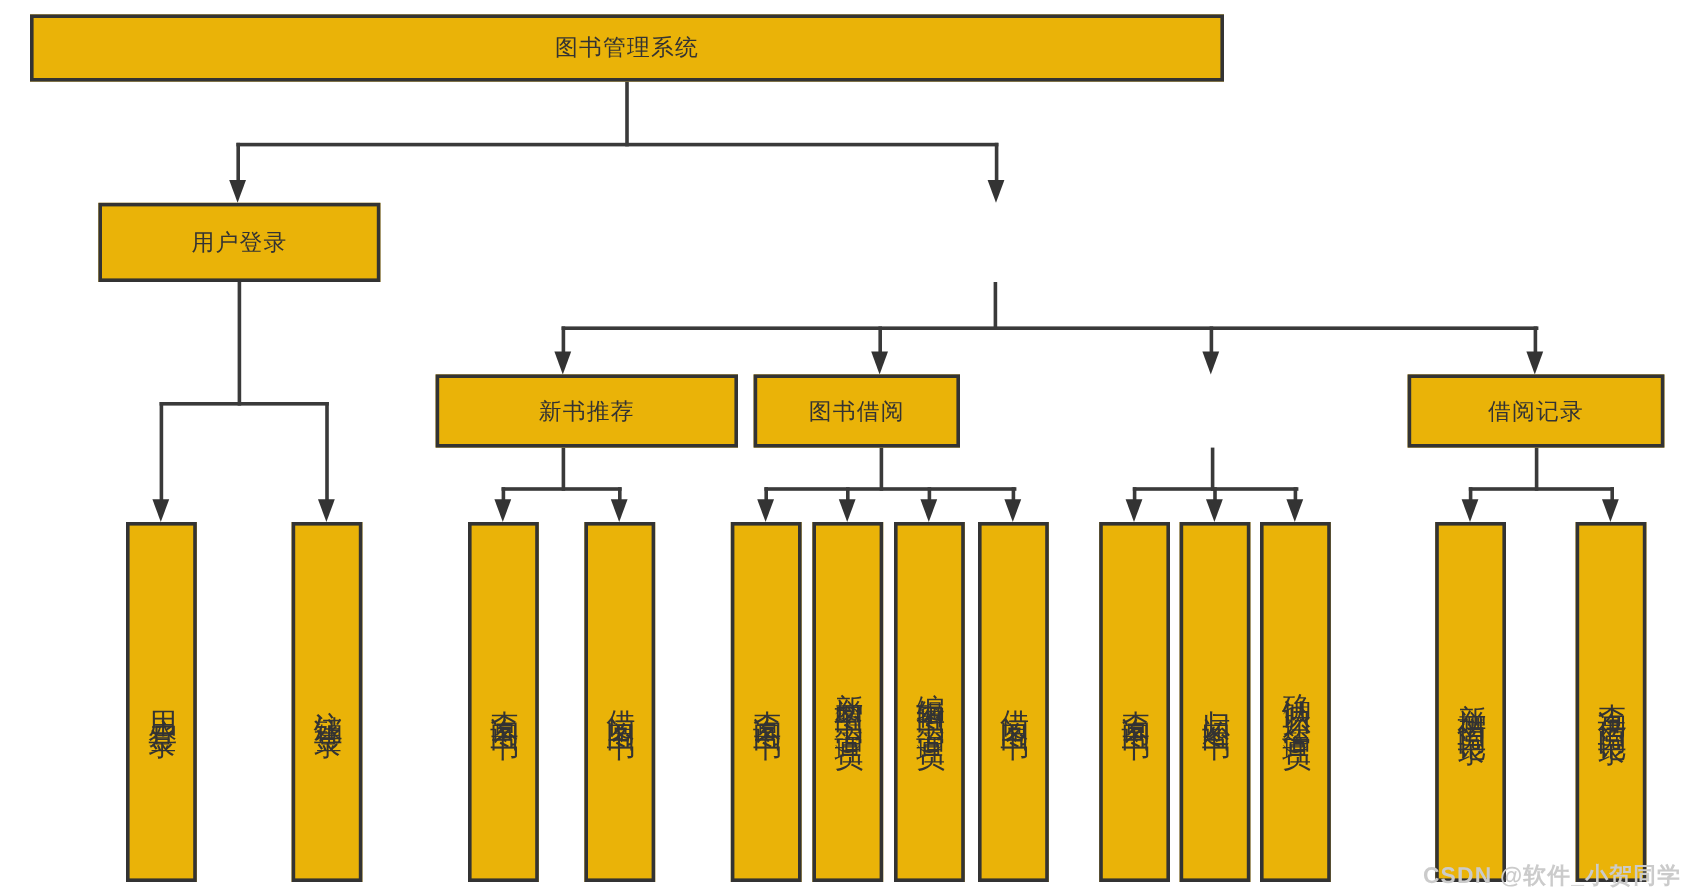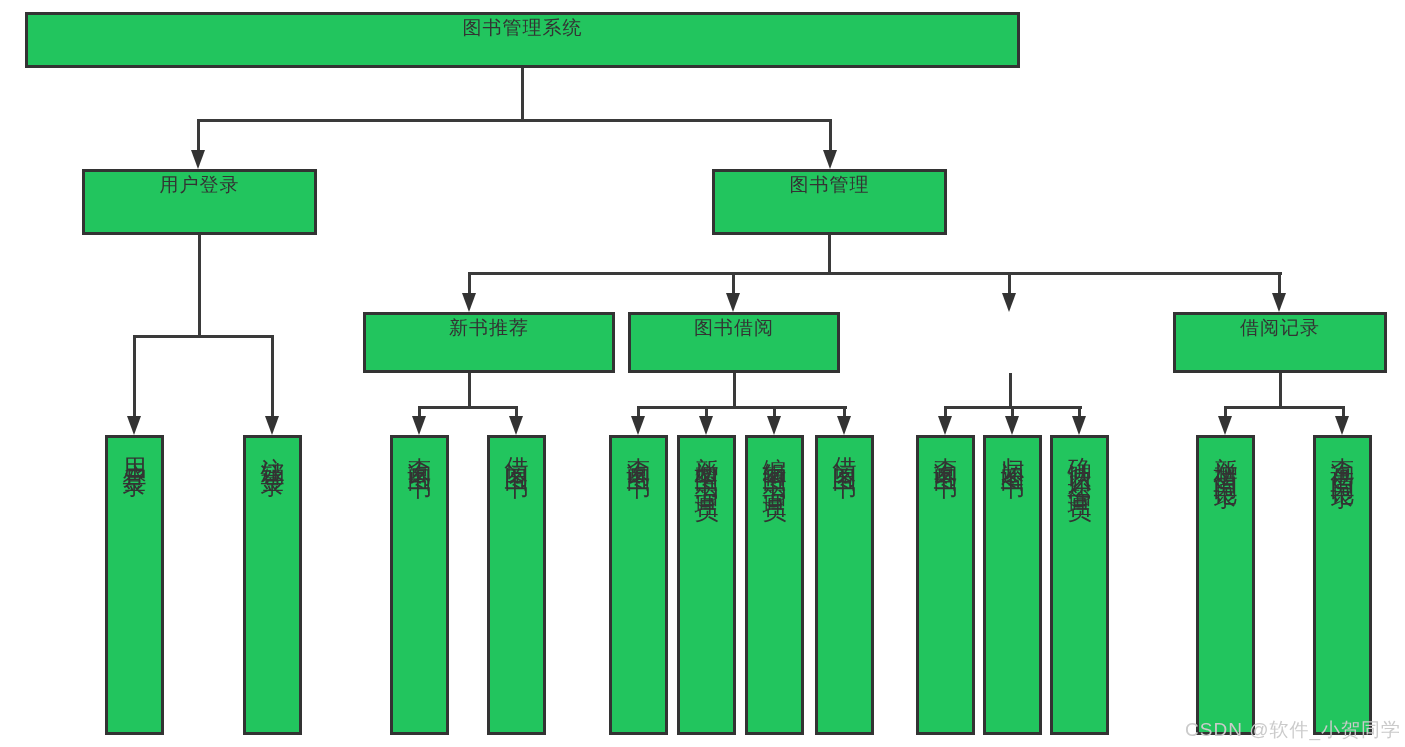--- a/index.html
+++ b/index.html
@@ -3,38 +3,38 @@
 <meta charset="utf-8">
 <style>
   * { margin:0; padding:0; box-sizing:border-box; }
   html,body { background:#ffffff; }
   body { font-family:"Liberation Sans","DejaVu Sans",sans-serif; }
   #canvas {
     position:relative; width:1405px; height:747px;
     background:#ffffff; overflow:hidden; color:#333333;
   }
   .box {
-    position:absolute; background:#22c55e; border:3px solid #333333;
-    display:flex; align-items:flex-start; justify-content:center;
+    position:absolute; background:#eab308; border:3px solid #333333;
+    display:flex; align-items:center; justify-content:center;
     color:#333333;
   }
   .hlabel { font-size:19px; letter-spacing:1px; white-space:nowrap; }
   .vtext {
     writing-mode:vertical-rl; text-orientation:mixed;
     font-size:24px; letter-spacing:6px; color:#333333; line-height:1;
   }
   .line { position:absolute; background:#3a3a3a; }
   .arrow {
     position:absolute; width:0; height:0;
     border-left:7px solid transparent; border-right:7px solid transparent;
     border-top:19px solid #333333;
   }
   .watermark {
     position:absolute; right:4px; bottom:4px;
-    font-size:19px; color:#cbcbcb; letter-spacing:1px; white-space:nowrap;
+    font-size:19px; color:#cbcbcb; letter-spacing:1px; white-space:nowrap;font-weight:bold;
   }
 </style>
 </head>
 <body>
 
 <div id="canvas">
 
   <div class="line" style="left:521px; top:68px;  width:3px; height:54px;"></div>
   <div class="line" style="left:198px; top:235px; width:3px; height:103px;"></div>
   <div class="line" style="left:828px; top:235px; width:3px; height:40px;"></div>
@@ -91,28 +91,25 @@
   <div class="arrow" style="left:1218px; top:416px;"></div>
   <div class="arrow" style="left:1335px; top:416px;"></div>
 
   <div class="box" style="left:25px; top:12px; width:995px; height:56px;">
     <span class="hlabel">图书管理系统</span>
   </div>
 
   <div class="box" style="left:82px; top:169px; width:235px; height:66px;">
     <span class="hlabel">用户登录</span>
   </div>
-  <div class="box" style="left:712px; top:169px; width:235px; height:66px;">
-    <span class="hlabel">图书管理</span>
-  </div>
 
   <div class="box" style="left:363px; top:312px; width:252px; height:61px;">
     <span class="hlabel">新书推荐</span>
   </div>
-  <div class="box" style="left:628px; top:312px; width:212px; height:61px;">
+  <div class="box" style="left:628px; top:312px; width:172px; height:61px;">
     <span class="hlabel">图书借阅</span>
   </div>
   <div class="box" style="left:1173px; top:312px; width:214px; height:61px;">
     <span class="hlabel">借阅记录</span>
   </div>
 
   <div class="box" style="left:105px; top:435px; width:59px; height:300px;">
     <span class="vtext">用户登录</span>
   </div>
   <div class="box" style="left:243px; top:435px; width:59px; height:300px;">

